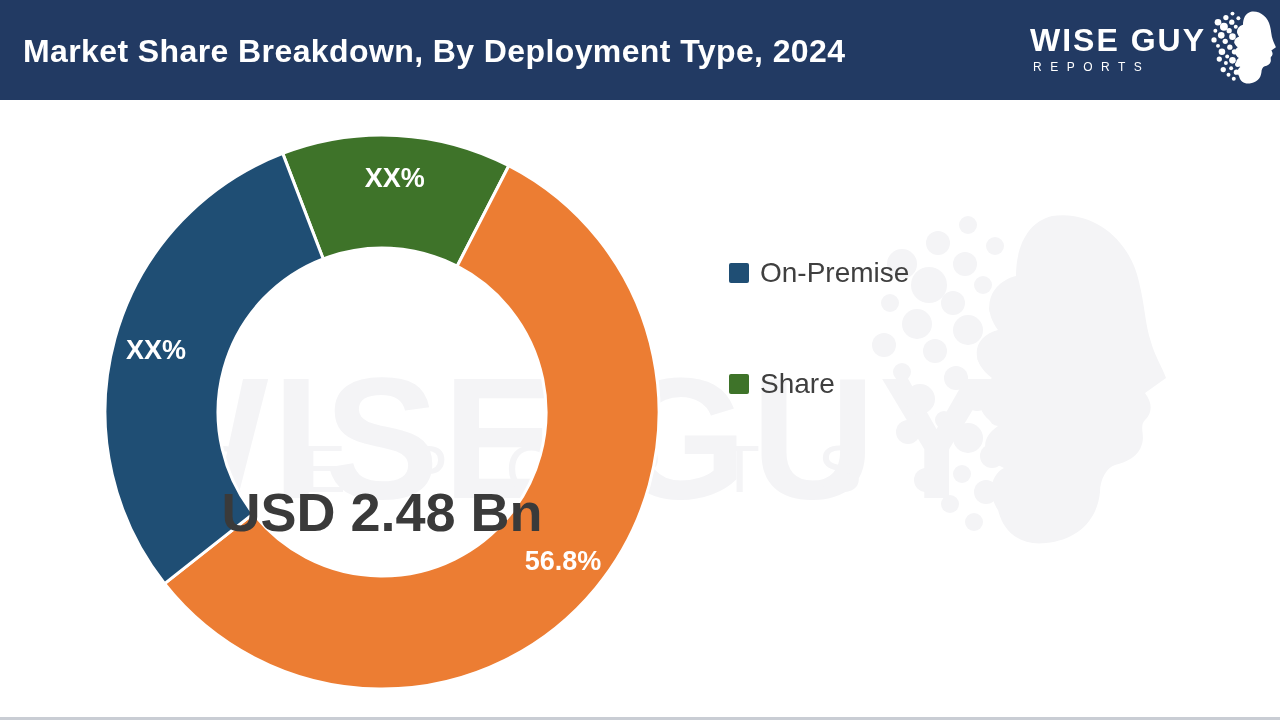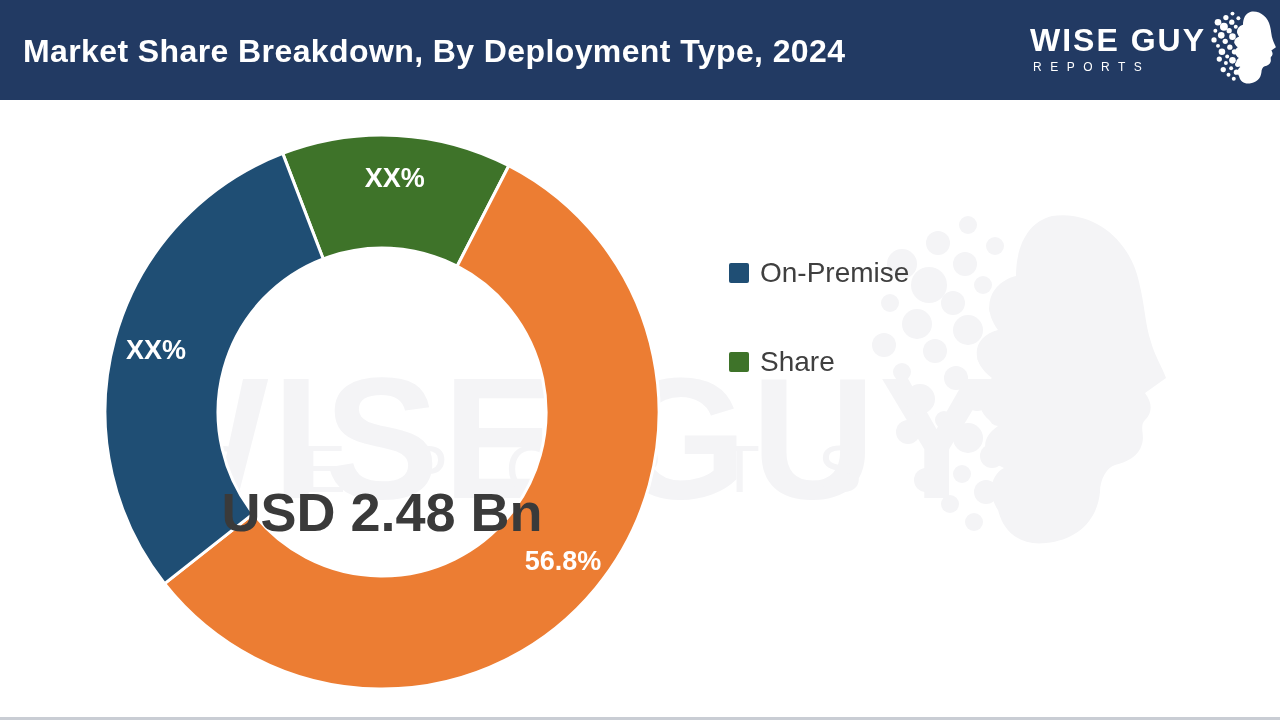--- a/index.html
+++ b/index.html
@@ -36,21 +36,21 @@
 
   
   .chart-svg { position:absolute; left:0; top:100px; z-index:2; }
   .center-label { position:absolute; left:382px; top:512px;
                   transform:translate(-50%,-50%); font-size:54px;
                   font-weight:700; color:#3a3a3a; z-index:3;
                   white-space:nowrap; }
 
   
   .legend { position:absolute; left:729px; top:258px; display:flex;
-            flex-direction:column; gap:59px; z-index:3; }
+            flex-direction:column; gap:81px; z-index:3; }
   .legend-item { display:flex; align-items:center; height:30px; }
   .legend-swatch { width:20px; height:20px; border-radius:2px; flex:0 0 auto; }
   .legend-label { margin-left:11px; font-size:28px; color:#3f3f3f;
                   line-height:30px; white-space:nowrap; }
 
   
   .bottom-rule { position:absolute; left:0; bottom:0; width:1280px; height:3px;
                  background:#c9cdd4; z-index:5; }
 </style>
 </head>

